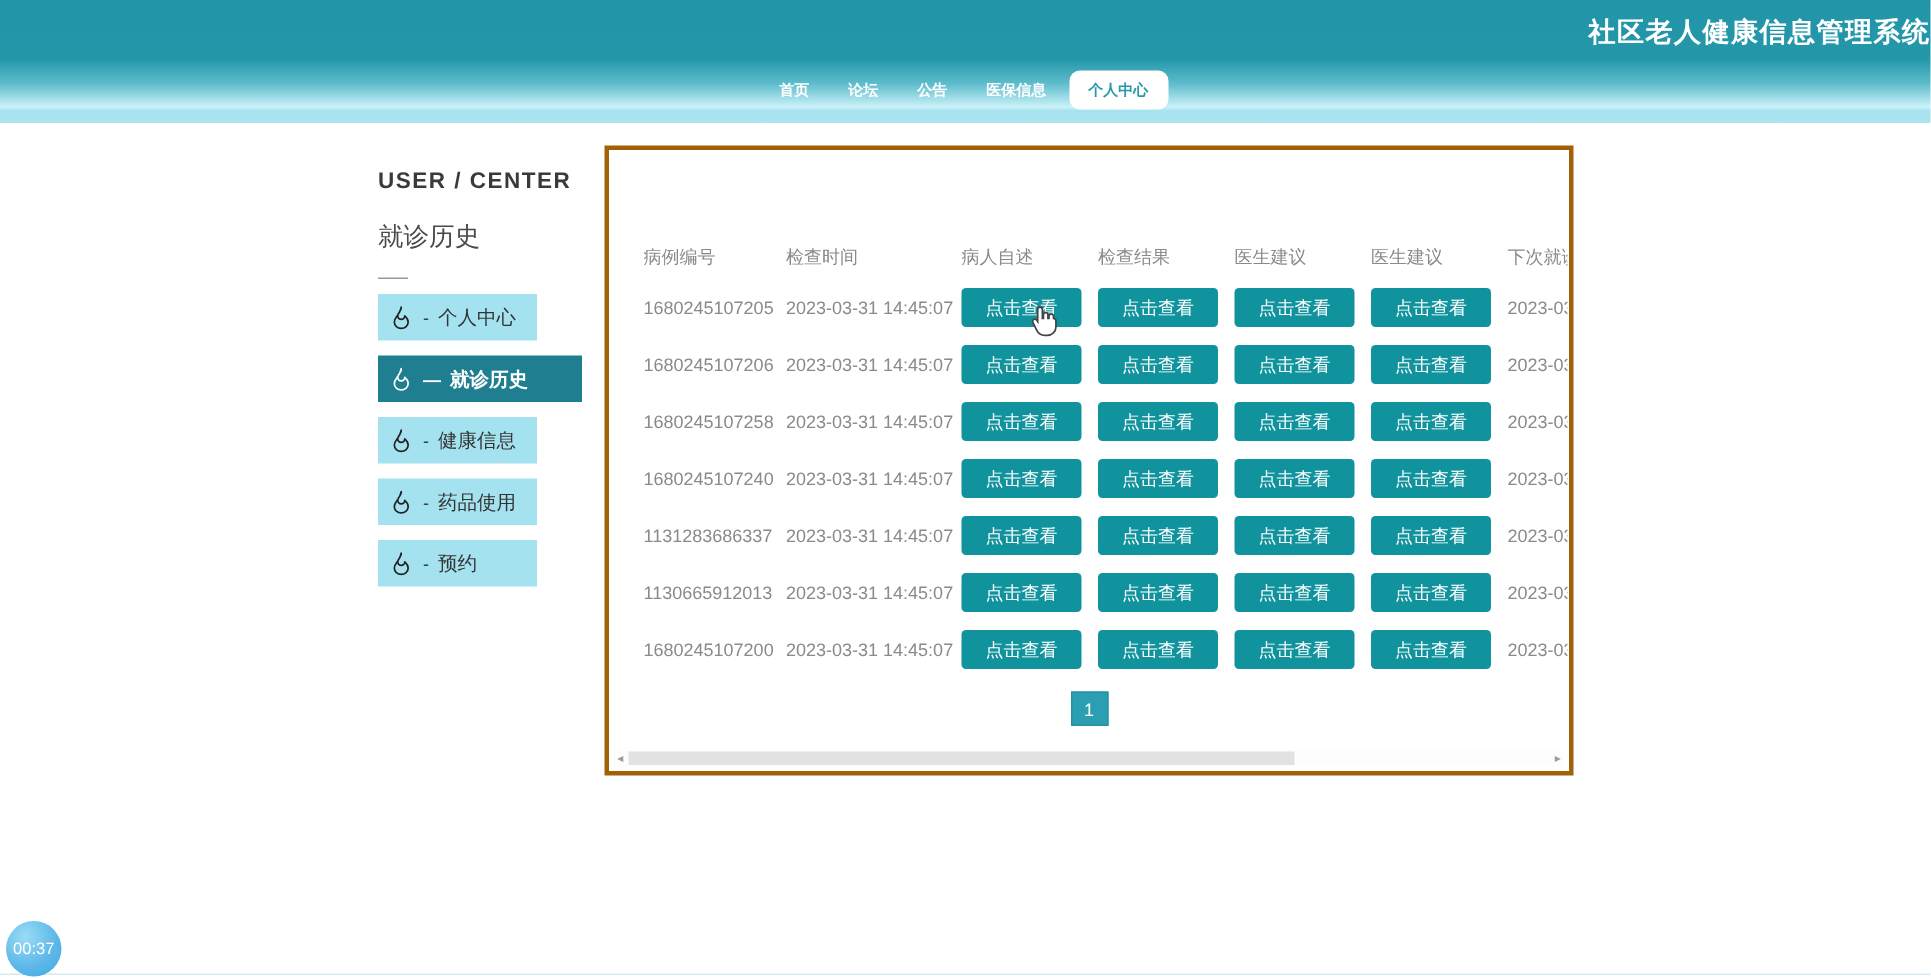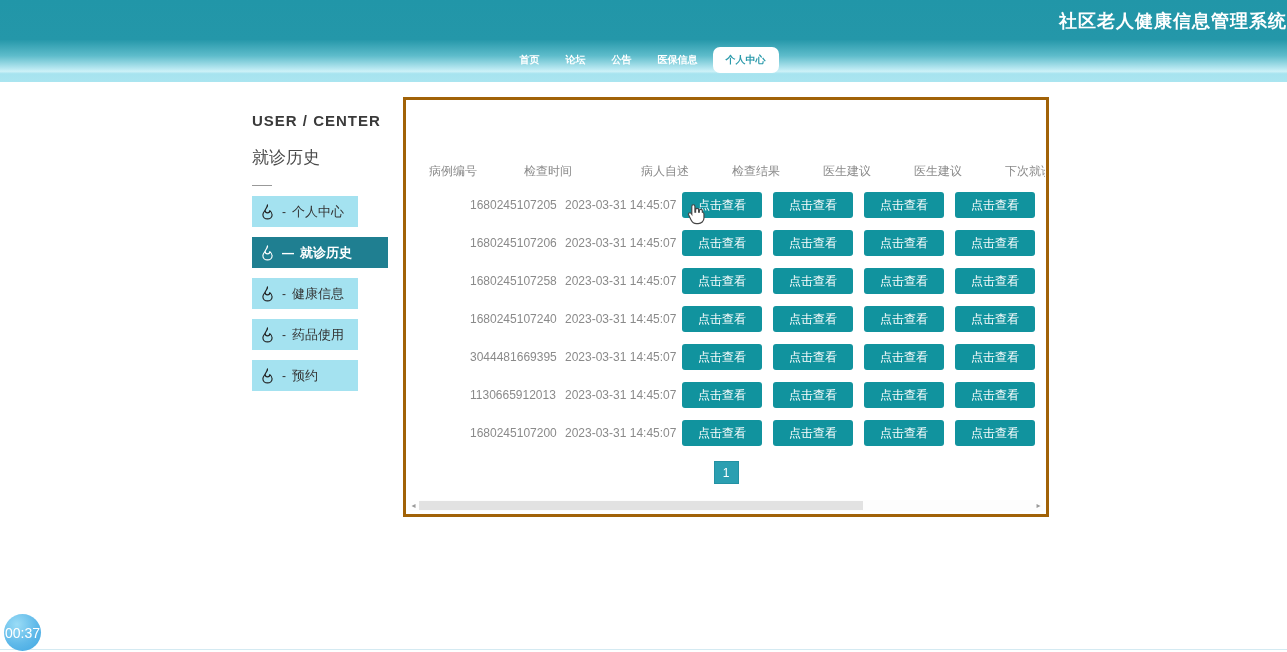--- a/index.html
+++ b/index.html
@@ -66,21 +66,21 @@
     position: absolute; top: 56px; left: 23px; right: 1px;
     overflow: hidden;
   }
   .trow-grid {
     display: grid;
     grid-template-columns: 95px 117px 91px 91px 91px 91px 90px;
     align-items: center;
   }
   .thead { height: 30px; }
   .hcell { color: #8a8a8a; font-size: 12px; white-space: nowrap; }
-  .trow { height: 38px; margin-left: 41px; }
+  .trow { height: 38px; }
   .cell { color: #8a8a8a; font-size: 12px; white-space: nowrap; }
   .view-btn {
     width: 80px; height: 26px;
     background: #11939e; color: #ffffff;
     border: none; border-radius: 3px;
     font-size: 12px; font-family: inherit; cursor: pointer;
   }
   .pagination {
     position: absolute; left: 0; right: 0; top: 361px;
     display: flex; justify-content: center;
@@ -108,21 +108,21 @@
     position: absolute; left: 10px; top: 1px; height: 9px; width: 70%;
     background: #e2e2e2; cursor: pointer;
   }
 
   
   .cursor { position: absolute; left: 686px; top: 203px; z-index: 20; pointer-events: none; }
   .timer-bubble {
     position: absolute; left: 4px; top: 614px; width: 37px; height: 37px;
     border-radius: 50%;
     background: radial-gradient(circle at 35% 28%, #9adcf6 0%, #5fb9e9 55%, #3fa6e2 100%);
-    color: #ffffff; font-size: 14px;
+    color: #ffffff; font-size: 11px;
     display: flex; align-items: center; justify-content: center;
     z-index: 20; cursor: pointer; text-align: center;
   }
   .footer-line {
     position: absolute; bottom: 2px; left: 0; width: 100%;
     border-top: 1px solid #d4eaf2;
   }
 </style>
 </head>
 <body>
@@ -257,21 +257,21 @@
         <div class="cell">1680245107240</div>
         <div class="cell">2023-03-31 14:45:07</div>
         <div class="cell"><button class="view-btn">点击查看</button></div>
         <div class="cell"><button class="view-btn">点击查看</button></div>
         <div class="cell"><button class="view-btn">点击查看</button></div>
         <div class="cell"><button class="view-btn">点击查看</button></div>
         <div class="cell">2023-03-31</div>
       </div>
 
       <div class="trow trow-grid">
-        <div class="cell">3044481669395</div>
+        <div class="cell">1131283686337</div>
         <div class="cell">2023-03-31 14:45:07</div>
         <div class="cell"><button class="view-btn">点击查看</button></div>
         <div class="cell"><button class="view-btn">点击查看</button></div>
         <div class="cell"><button class="view-btn">点击查看</button></div>
         <div class="cell"><button class="view-btn">点击查看</button></div>
         <div class="cell">2023-03-31</div>
       </div>
 
       <div class="trow trow-grid">
         <div class="cell">1130665912013</div>

